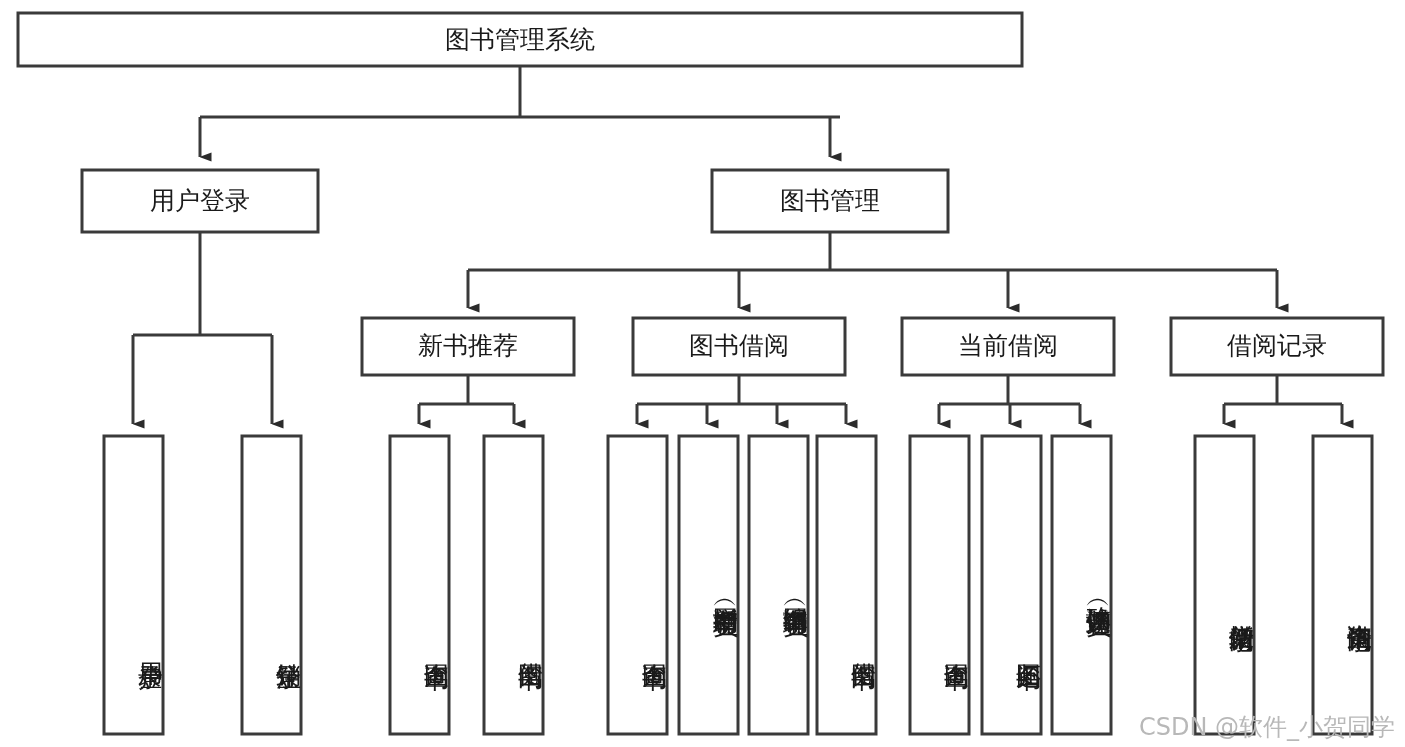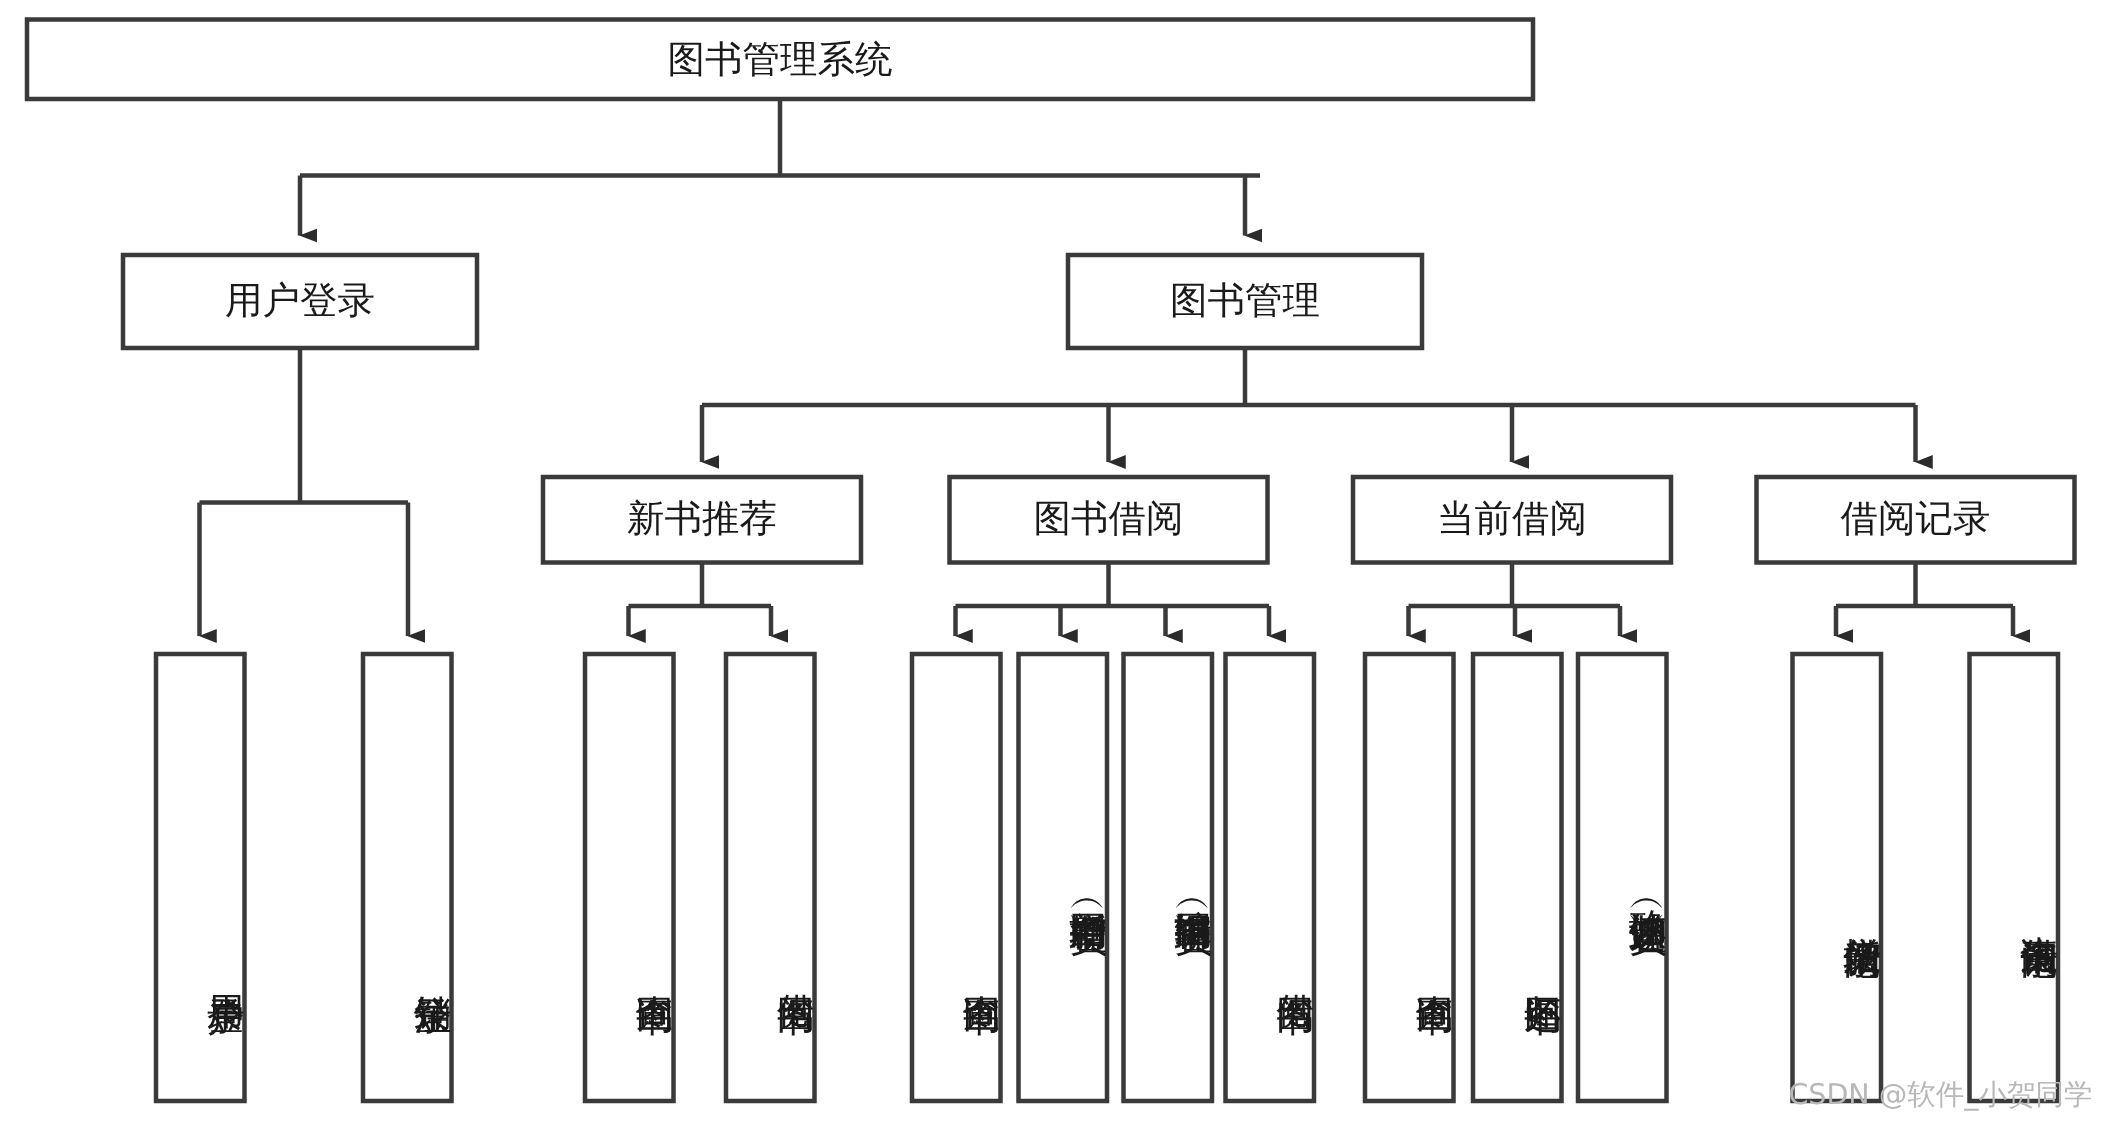--- a/index.html
+++ b/index.html
@@ -61,21 +61,21 @@
     pointer-events: none;
     display: flex;
     align-items: flex-start;
     justify-content: center;
   }
   .watermark {
     position: absolute;
     right: 10px;
     bottom: 4px;
     font-family: "DejaVu Sans", "Liberation Sans", sans-serif;
-    font-size: 19px;
+    font-size: 24px;
     color: #b8b8b8;
     white-space: nowrap;
   }
 </style>
 </head>
 <body>
 
 <div id="diagram-root">
 
   <svg id="flow" viewBox="0 0 1405 747">

